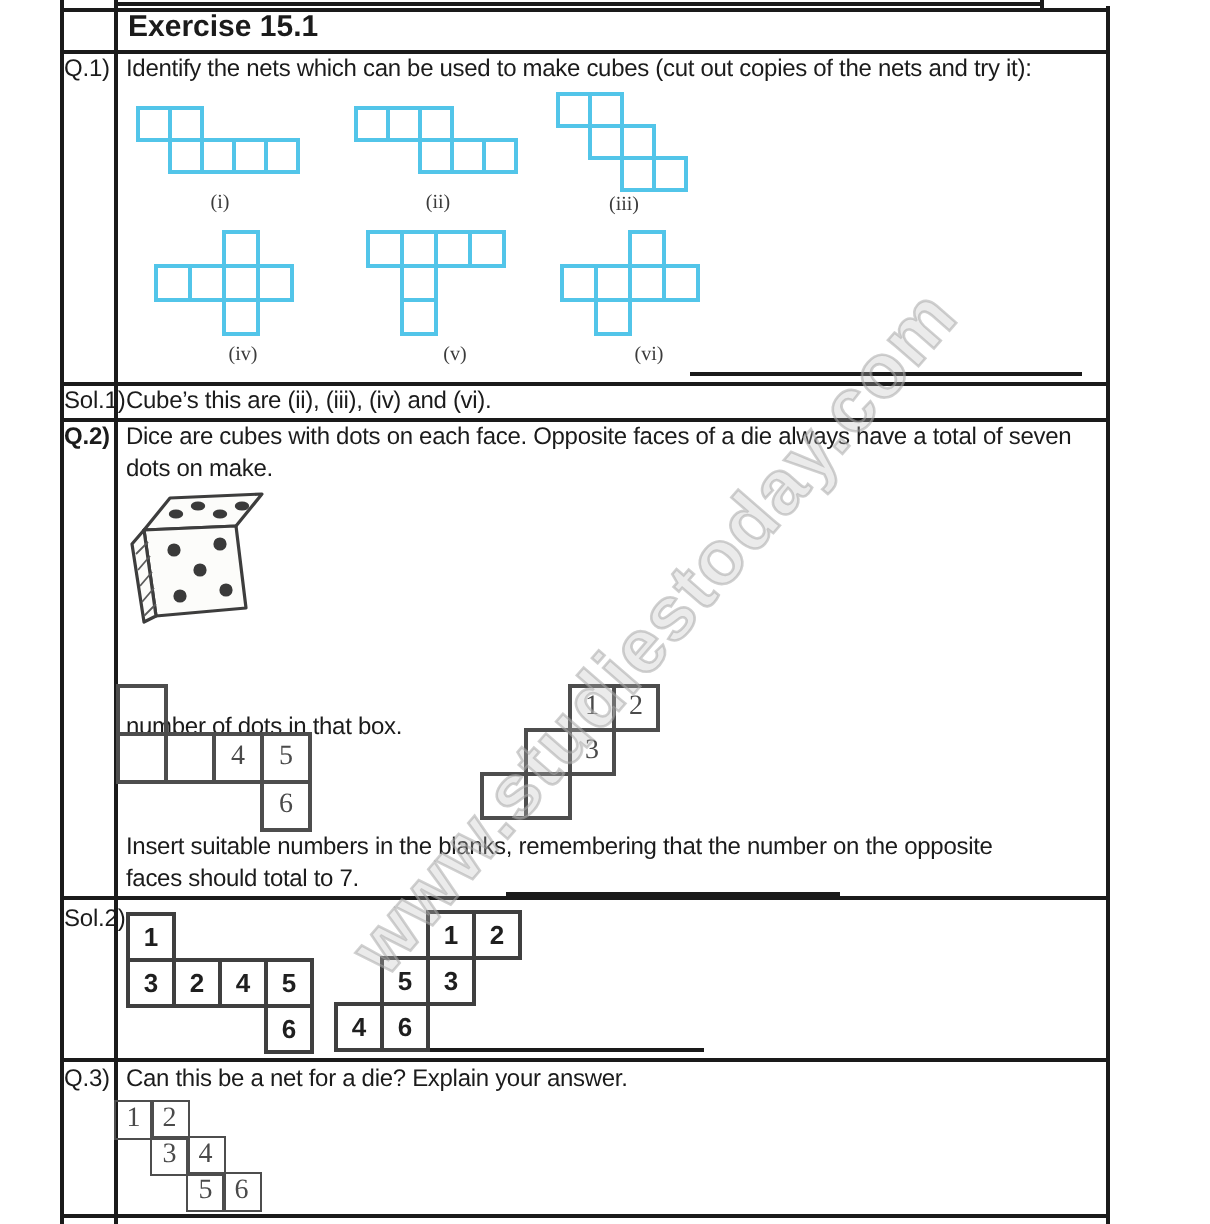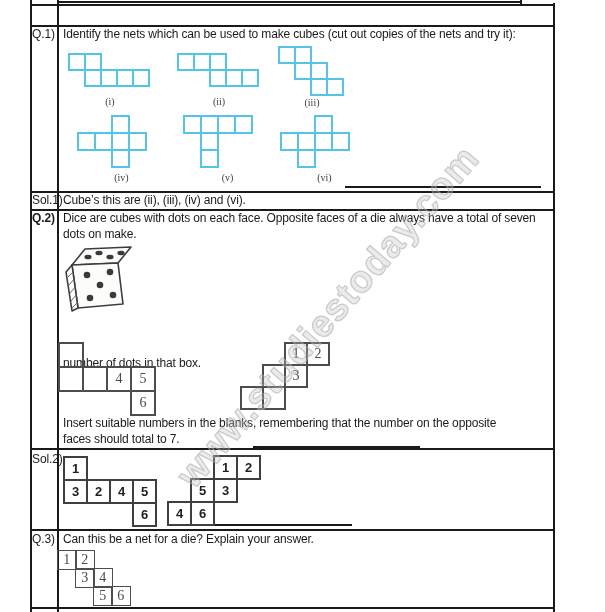--- a/index.html
+++ b/index.html
@@ -38,20 +38,21 @@
   <div class="hline" style="left:30px;top:25px;width:525px;height:2px;"></div>
   <div class="hline" style="left:30px;top:191px;width:525px;height:2px;"></div>
   <div class="hline" style="left:30px;top:209px;width:525px;height:2px;"></div>
   <div class="hline" style="left:30px;top:448px;width:525px;height:2px;"></div>
   <div class="hline" style="left:30px;top:529px;width:525px;height:2px;"></div>
   <div class="hline" style="left:30px;top:607px;width:525px;height:2px;"></div>
   <div class="hline" style="left:345px;top:186px;width:196px;height:2px;"></div>
   <div class="hline" style="left:253px;top:446px;width:167px;height:1.5px;"></div>
   <div class="hline" style="left:213px;top:524px;width:139px;height:1.5px;"></div>
 
+  <div class="title">Exercise 15.1</div>
 
   <div class="rowlabel" style="top:27px;">Q.1)</div>
   <div class="bodytext" style="top:27px;">Identify the nets which can be used to make cubes (cut out copies of the nets and try it):</div>
 
   <div class="net net-cyan" style="left:68px;top:53px;">
       <div class="net-cell" style="left: 0px; top: 0px; width: 18px; height: 18px; border-width: 2px;"></div>
       <div class="net-cell" style="left: 16px; top: 0px; width: 18px; height: 18px; border-width: 2px;"></div>
       <div class="net-cell" style="left: 16px; top: 16px; width: 18px; height: 18px; border-width: 2px;"></div>
       <div class="net-cell" style="left: 32px; top: 16px; width: 18px; height: 18px; border-width: 2px;"></div>
       <div class="net-cell" style="left: 48px; top: 16px; width: 18px; height: 18px; border-width: 2px;"></div>

